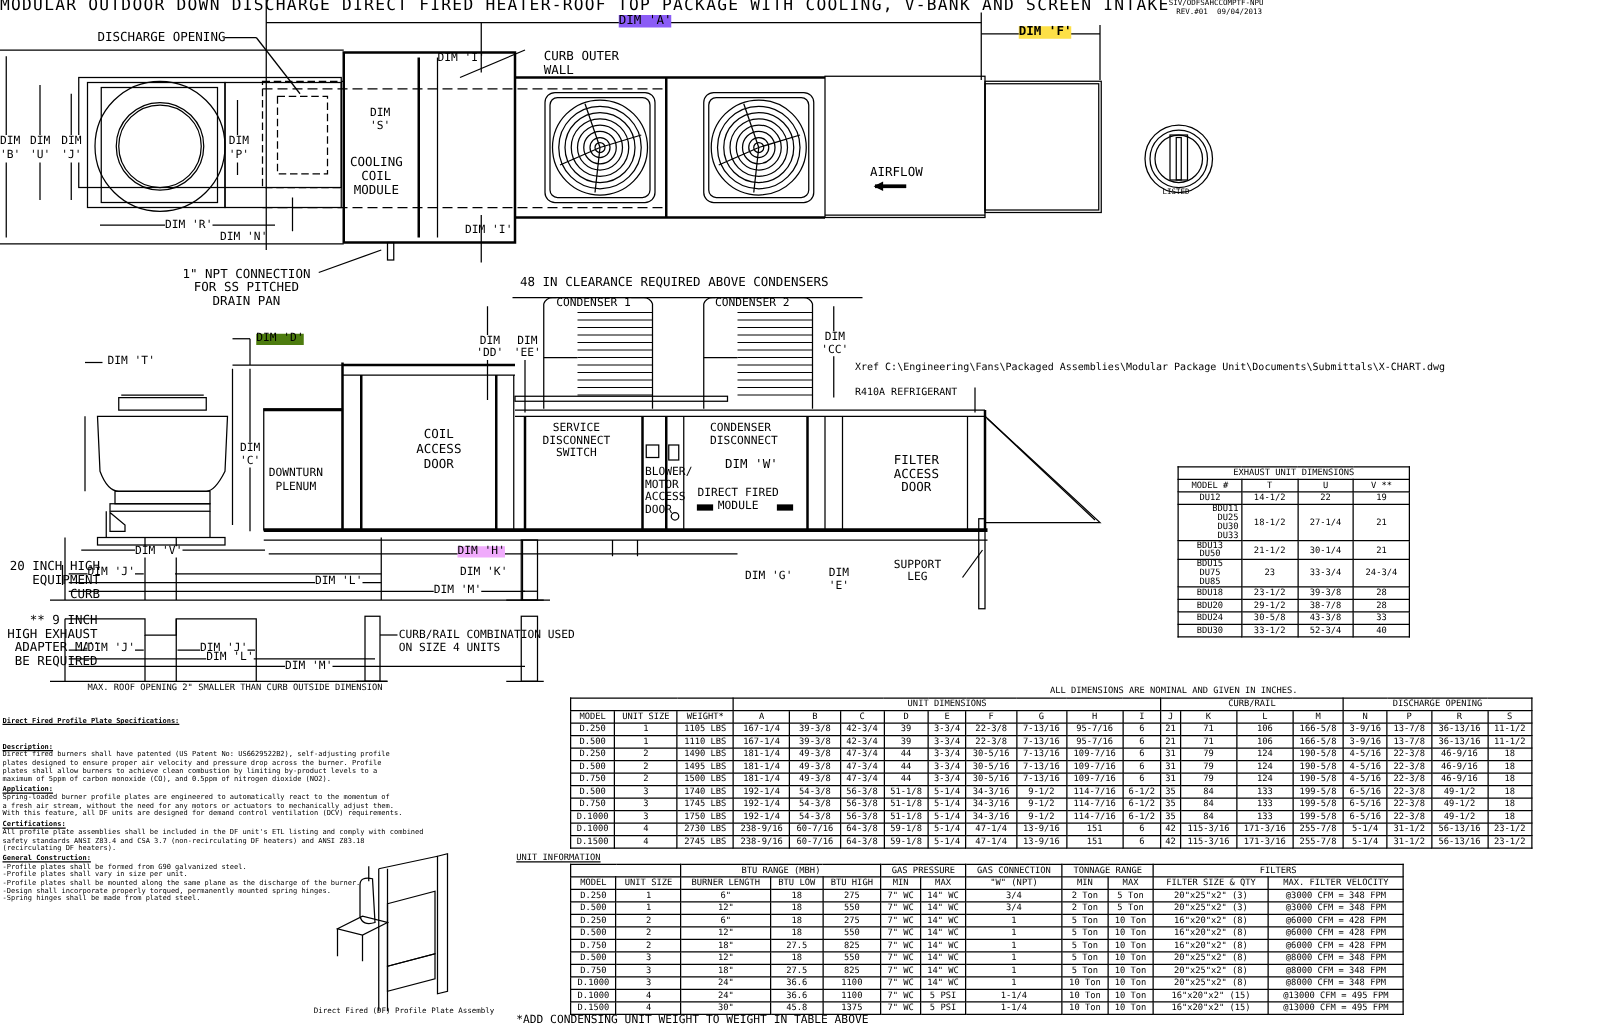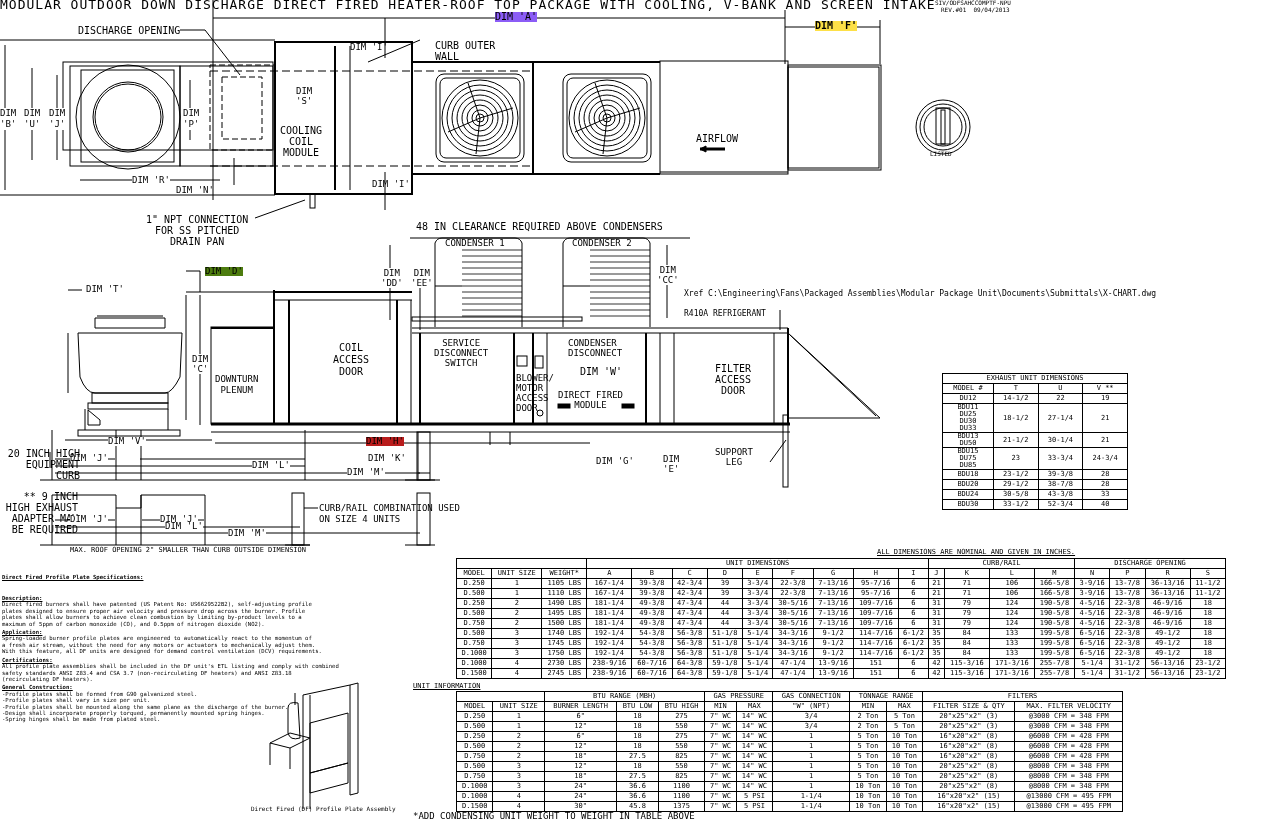--- a/index.html
+++ b/index.html
@@ -284,21 +284,21 @@
 <div class="abs t8" style="left:684px;top:310px;">R410A REFRIGERANT</div>
 <div class="abs t9 center" style="left:215px;top:374px;line-height:11px;"><span>DOWNTURN</span><br><span>PLENUM</span></div>
 <div class="abs t10 center" style="left:333px;top:342px;line-height:12px;"><span>COIL</span><br><span>ACCESS</span><br><span>DOOR</span></div>
 <div class="abs t9 center" style="left:434px;top:338px;line-height:10px;"><span>SERVICE</span><br><span>DISCONNECT</span><br><span>SWITCH</span></div>
 <div class="abs t9" style="left:568px;top:338px;line-height:10px;"><span>CONDENSER</span><br><span>DISCONNECT</span></div>
 <div class="abs t9" style="left:480px;top:373px;line-height:10px;margin-left:36px;"><span>BLOWER/</span><br><span>MOTOR</span><br><span>ACCESS</span><br><span>DOOR</span></div>
 <div class="abs t10" style="left:580px;top:367px;">DIM 'W'</div>
 <div class="abs t9 center" style="left:558px;top:390px;line-height:10px;"><span>DIRECT FIRED</span><br><span>MODULE</span></div>
 <div class="abs t10 center" style="left:715px;top:363px;line-height:11px;"><span>FILTER</span><br><span>ACCESS</span><br><span>DOOR</span></div>
 <div class="abs t9" style="left:108px;top:437px;background:#fff;">DIM 'V'</div>
-<div class="abs t9" style="left:366px;top:437px;background:#b91c1c;">DIM 'H'</div>
+<div class="abs t9" style="left:366px;top:437px;background:#f0abfc;">DIM 'H'</div>
 <div class="abs t9" style="left:70px;top:454px;background:#fff;">DIM 'J'</div>
 <div class="abs t9" style="left:320px;top:454px;background:#fff;padding-left:48px;">DIM 'K'</div>
 <div class="abs t9" style="left:252px;top:461px;background:#fff;">DIM 'L'</div>
 <div class="abs t9" style="left:347px;top:468px;background:#fff;">DIM 'M'</div>
 <div class="abs t9" style="left:596px;top:457px;">DIM 'G'</div>
 <div class="abs t9 center" style="left:663px;top:454px;line-height:10px;"><span>DIM</span><br><span>'E'</span></div>
 <div class="abs t9 center" style="left:715px;top:447px;line-height:10px;"><span>SUPPORT</span><br><span>LEG</span></div>
 <div class="abs t10" style="left:0px;top:448px;line-height:11px;text-align:right;width:80px;"><span>20 INCH HIGH</span><br><span>EQUIPMENT</span><br><span>CURB</span></div>
 
 <div class="abs t10" style="left:0px;top:491px;line-height:11px;text-align:right;width:78px;"><span>** 9 INCH</span><br><span>HIGH EXHAUST</span><br><span>ADAPTER MAY</span><br><span>BE REQUIRED</span></div>
@@ -322,21 +322,21 @@
     <th>U</th>
     <th>V **</th>
   </tr>
   <tr>
         <td>DU12</td>
         <td>14-1/2</td>
         <td>22</td>
         <td>19</td>
       </tr>
   <tr>
-        <td style="line-height:7px;"><span>BDU11</span><br><span>DU25</span><br><span>DU30</span><br><span>DU33</span></td>
+        <td style="line-height:7px;text-align:right;"><span>BDU11</span><br><span>DU25</span><br><span>DU30</span><br><span>DU33</span></td>
         <td>18-1/2</td>
         <td>27-1/4</td>
         <td>21</td>
       </tr>
   <tr>
         <td style="line-height:7px;"><span>BDU13</span><br><span>DU50</span></td>
         <td>21-1/2</td>
         <td>30-1/4</td>
         <td>21</td>
       </tr>
@@ -366,21 +366,21 @@
       </tr>
   <tr>
         <td>BDU30</td>
         <td>33-1/2</td>
         <td>52-3/4</td>
         <td>40</td>
       </tr>
 </tbody>
   </table>
 
-<div class="abs t7" style="left:877px;top:549px;text-decoration:underline;">ALL DIMENSIONS ARE NOMINAL AND GIVEN IN INCHES.</div>
+<div class="abs t7" style="left:840px;top:549px;">ALL DIMENSIONS ARE NOMINAL AND GIVEN IN INCHES.</div>
 <table class="cad" id="dim-table" style="left:413px;top:558px;width:770px;">
   <tbody>
       <tr>
     <td colspan="3"></td>
     <td colspan="9">UNIT DIMENSIONS</td>
     <td colspan="4">CURB/RAIL</td>
     <td colspan="4">DISCHARGE OPENING</td>
   </tr>
   <tr id="dim-head">
         <th>MODEL</th>

